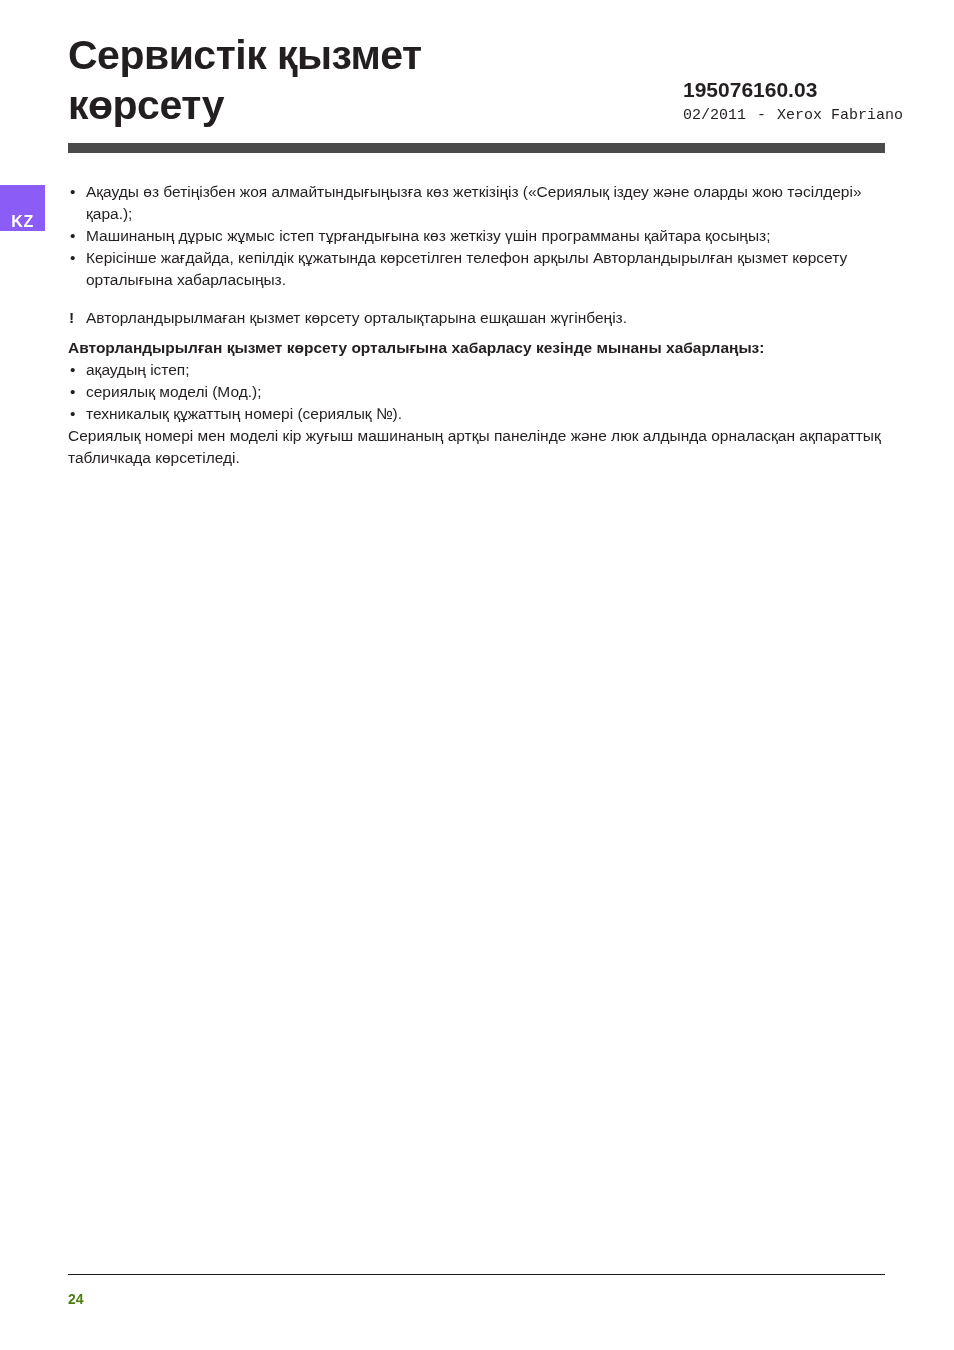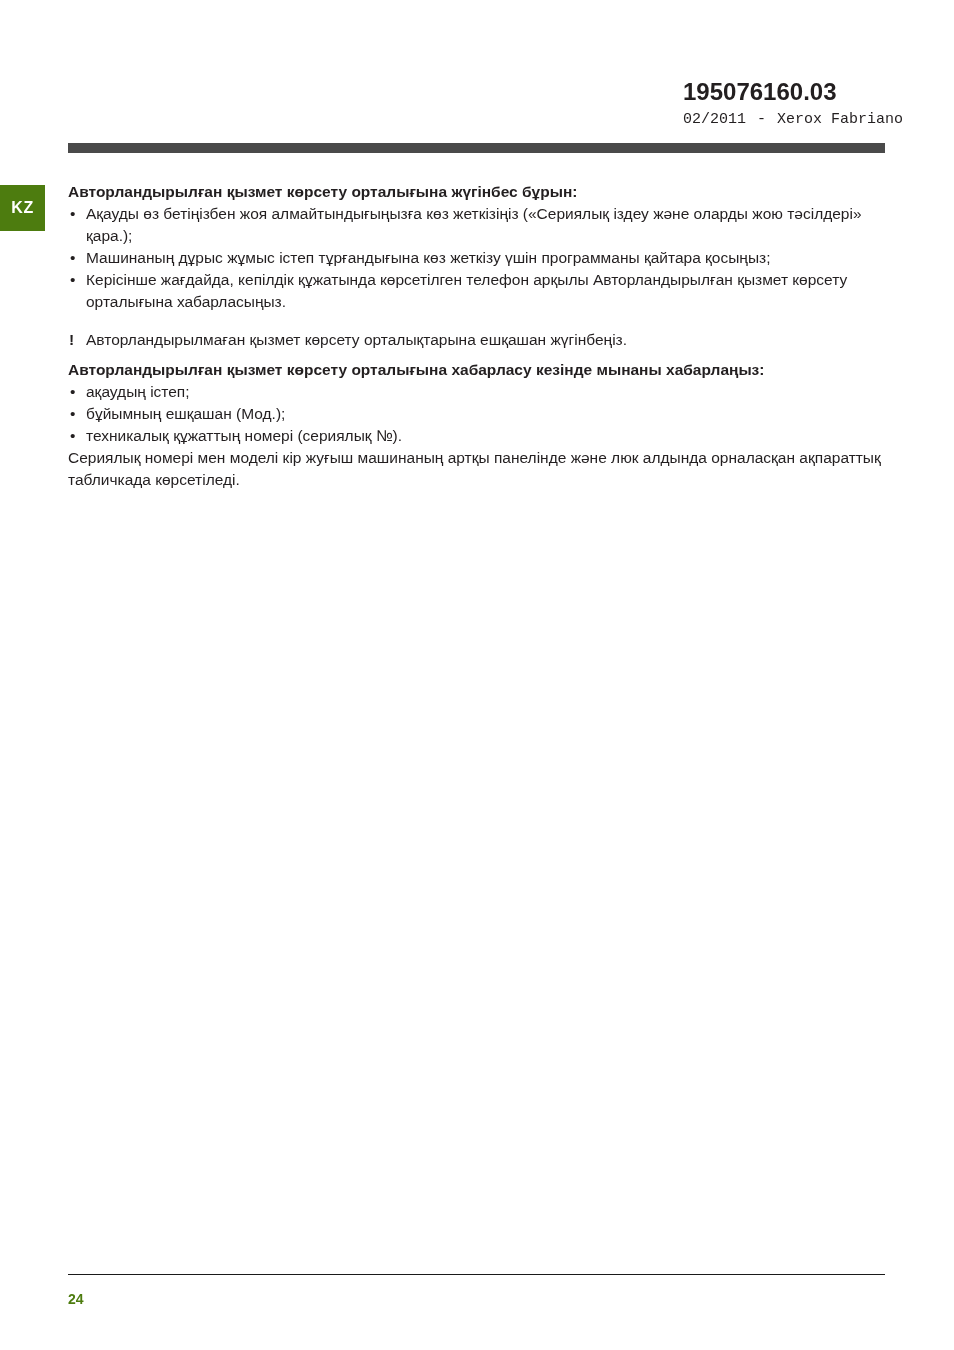--- a/index.html
+++ b/index.html
@@ -24,21 +24,21 @@
     letter-spacing: -0.5px;
     color: #231f20;
   }
   .doc-block {
     position: absolute;
     left: 683px;
     top: 78px;
     color: #231f20;
   }
   .doc-number {
-    font-size: 24px;
+    font-size: 21px;
     font-weight: bold;
     letter-spacing: 0px;
   }
   .doc-info {
     margin-top: 5px;
     font-size: 15px;
     white-space: nowrap;
     font-family: Liberation Mono, monospace;
   }
   .doc-sep { margin: 0 11px; }
@@ -50,27 +50,27 @@
     height: 10px;
     background: #4a4a4a;
   }
   
   .kz-box {
     position: absolute;
     left: 0;
     top: 185px;
     width: 45px;
     height: 46px;
-    background: #4d7c0f;
+    background: #8b5cf6;
     color: #ffffff;
     font-size: 16px;
     font-weight: bold;
     letter-spacing: 0.5px;
     display: flex;
-    align-items: center;
+    align-items: flex-end;
     justify-content: center;
   }
   
   .content {
     position: absolute;
     left: 68px;
     top: 181px;
     width: 818px;
     font-size: 15.5px;
     line-height: 22px;
@@ -120,54 +120,57 @@
     font-size: 14px;
     font-weight: bold;
     color: #4d7c0f;
   }
 </style>
 </head>
 <body>
 
 <div class="page">
 
+  <div class="title">
+    <div>Сервистік қызмет</div>
+    <div>көрсету</div>
+  </div>
 
   <div class="doc-block">
     <div class="doc-number">195076160.03</div>
     <div class="doc-info">
       <span>02/2011</span><span class="doc-sep">-</span><span>Xerox Fabriano</span>
     </div>
   </div>
 
   <div class="header-bar"></div>
 
   <div class="kz-box">
     <span>KZ</span>
   </div>
 
   <main class="content">
 
-    <p class="sec-heading">Авторландырылған қызмет көрсету орталығына жүгінбес бұрын:</p>
 
     <ul class="bullets">
       <li>Ақауды өз бетіңізбен жоя алмайтындығыңызға көз жеткізіңіз («Сериялық іздеу және оларды жою тәсілдері» қара.);</li>
       <li>Машинаның дұрыс жұмыс істеп тұрғандығына көз жеткізу үшін программаны қайтара қосыңыз;</li>
       <li>Керісінше жағдайда, кепілдік құжатында көрсетілген телефон арқылы Авторландырылған қызмет көрсету орталығына хабарласыңыз.</li>
     </ul>
 
     <p class="warning">
       <span class="warn-mark">!</span>
       <span class="warn-text">Авторландырылмаған қызмет көрсету орталықтарына ешқашан жүгінбеңіз.</span>
     </p>
 
     <p class="sec-heading sec2">Авторландырылған қызмет көрсету орталығына хабарласу кезінде мынаны хабарлаңыз:</p>
 
     <ul class="bullets">
       <li>ақаудың істеп;</li>
-      <li>бұйымның ешқашан (Мод.);</li>
+      <li>сериялық моделі (Мод.);</li>
       <li>техникалық құжаттың номері (сериялық №).</li>
     </ul>
 
     <p class="paragraph">Сериялық номері мен моделі кір жуғыш машинаның артқы панелінде және люк алдында орналасқан ақпараттық табличкада көрсетіледі.</p>
 
   </main>
 
   <div class="footer-rule"></div>
   <div class="page-number">24</div>
 

